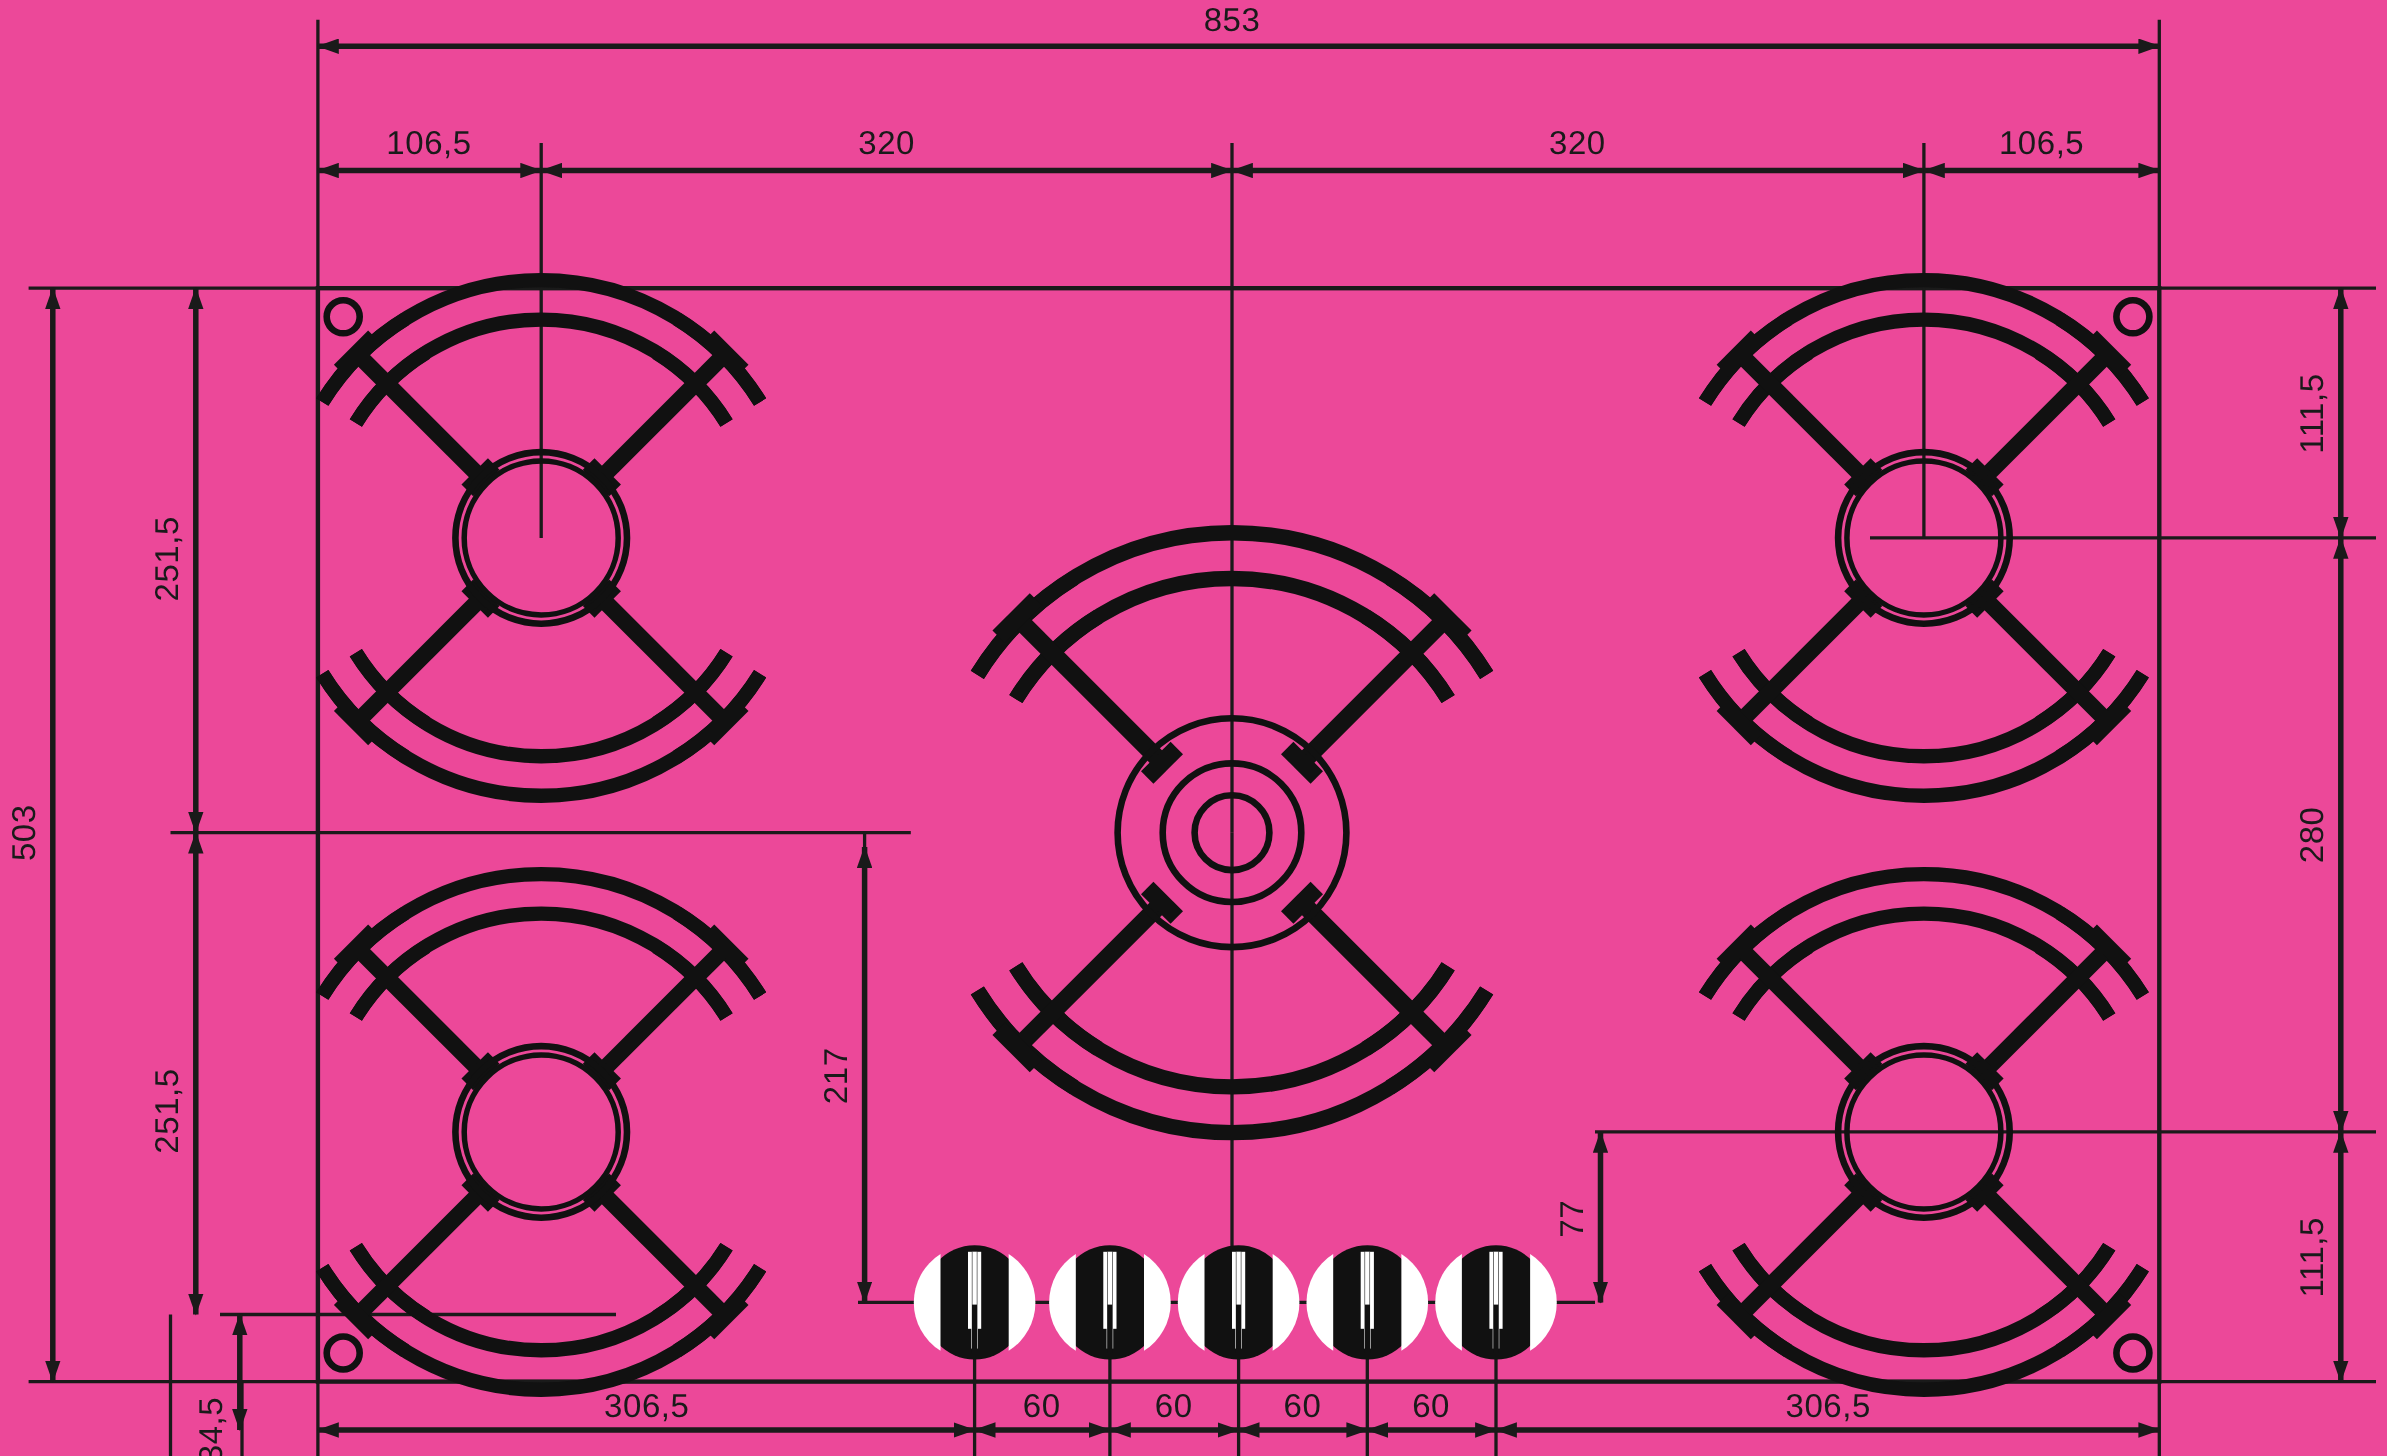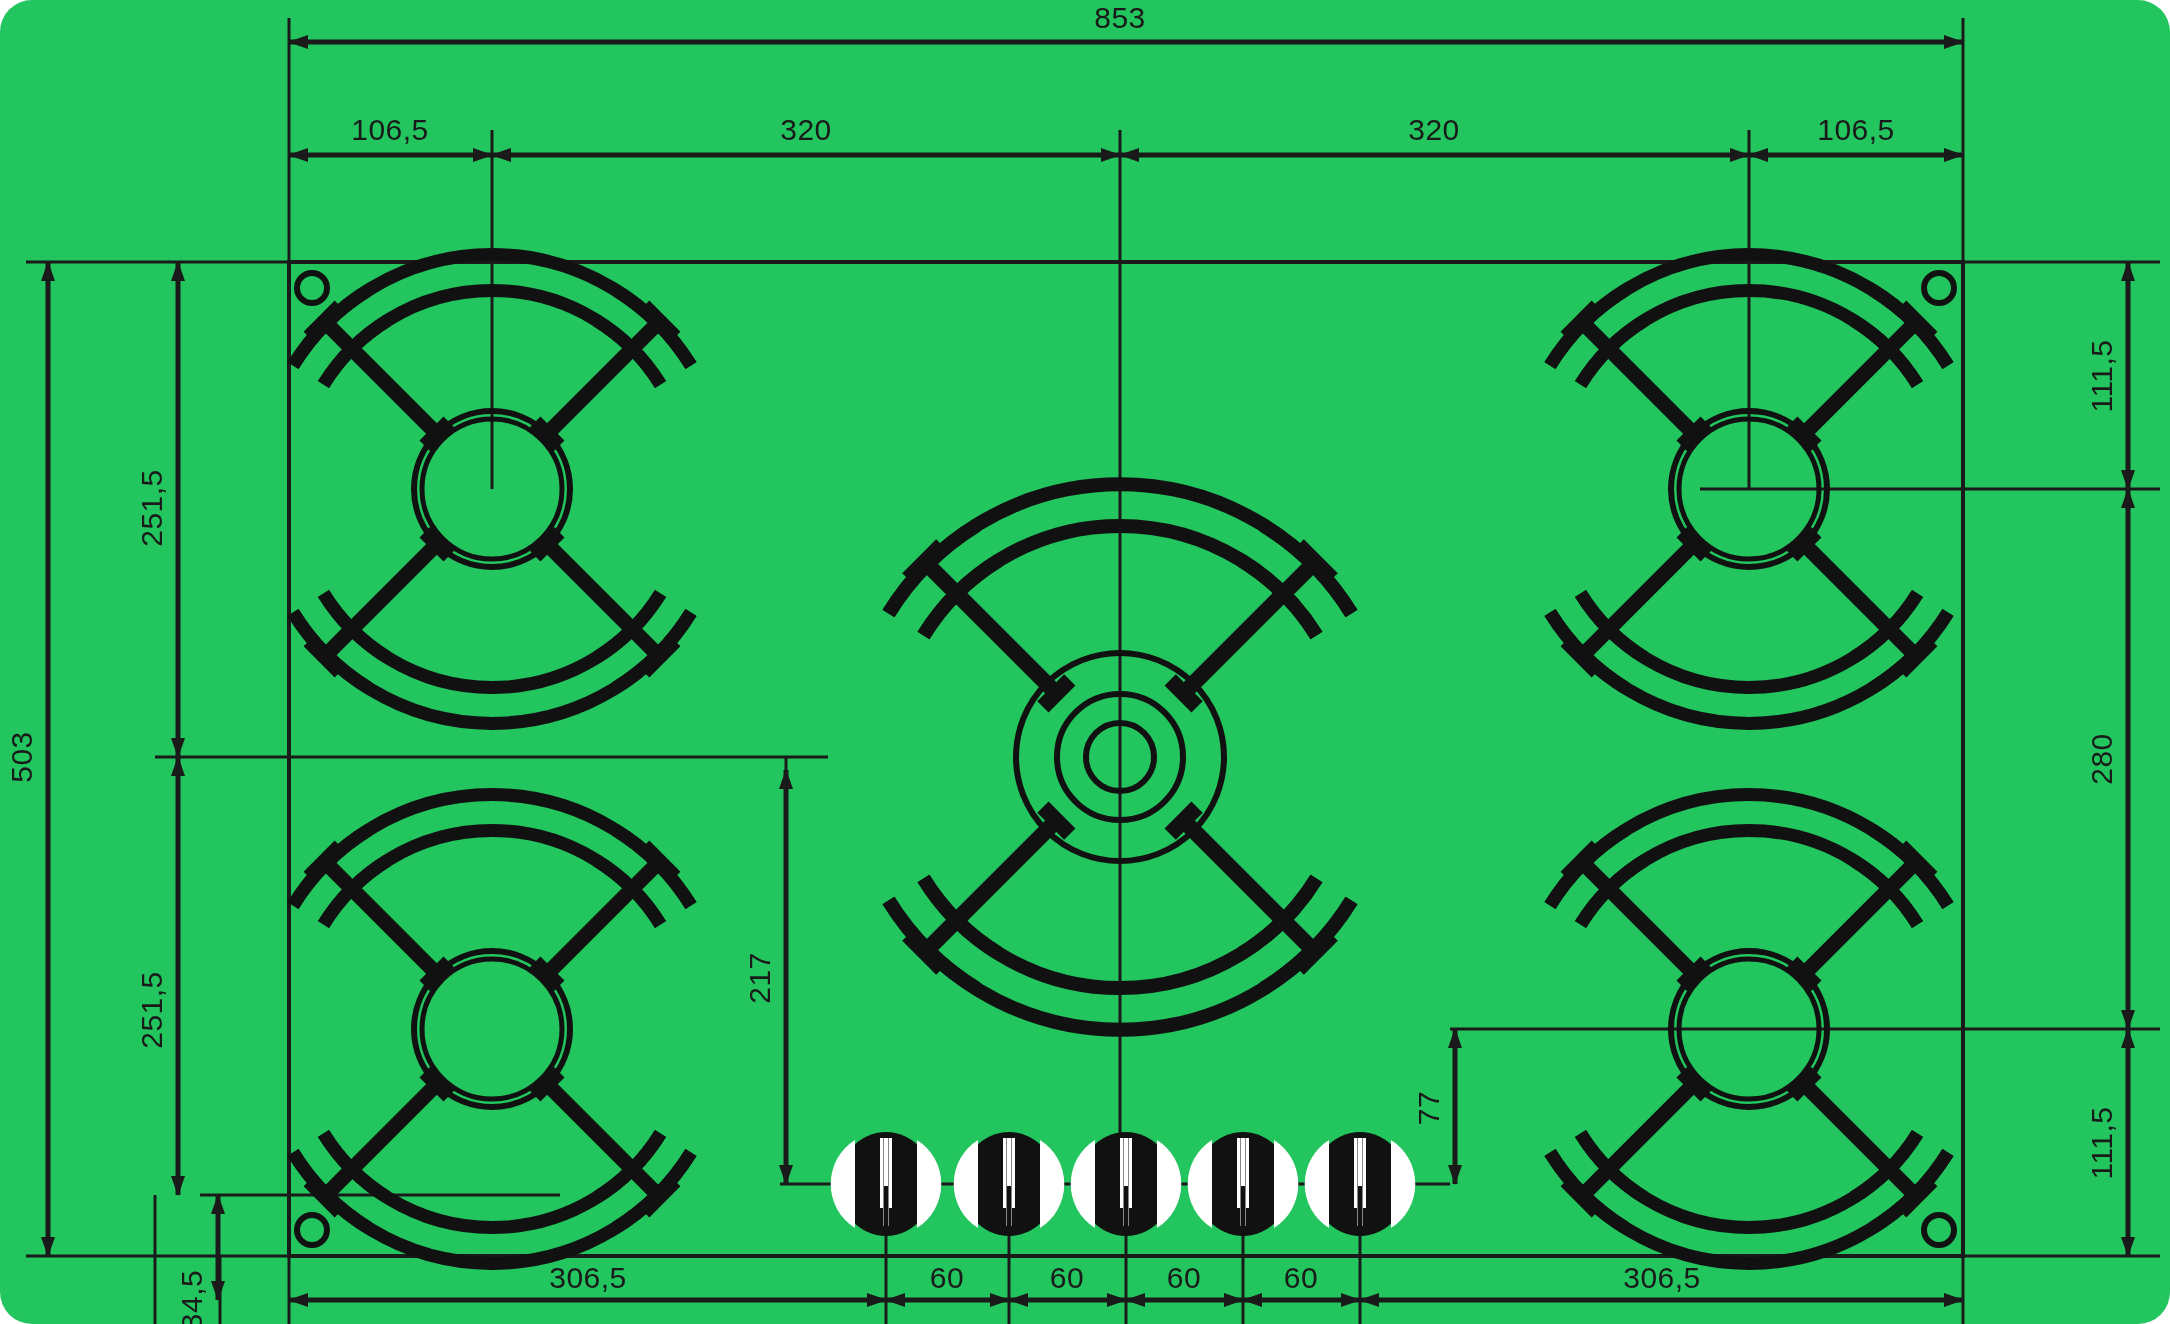--- a/index.html
+++ b/index.html
@@ -1,21 +1,21 @@
 <!DOCTYPE html>
 <html><head>
 <meta charset="utf-8">
 <style>
   html,body{margin:0;padding:0;background:#ffffff;}
   body{
     width:2170px;height:1324px;overflow:hidden;
     font-family:"Liberation Sans", sans-serif;
     color:#1a1a1a;
   }
-  #drawing-root{position:relative;width:2170px;height:1324px;background:#22c55e;border-radius:32px;}
+  #drawing-root{position:relative;width:2170px;height:1324px;background:#ec4899;}
   svg{display:block;}
   .dimtext{
     font-family:"Liberation Sans", sans-serif;
     font-size:30px;
     fill:#1a1a1a;
     letter-spacing:0.5px;
   }
 </style>
 </head>
 <body>

